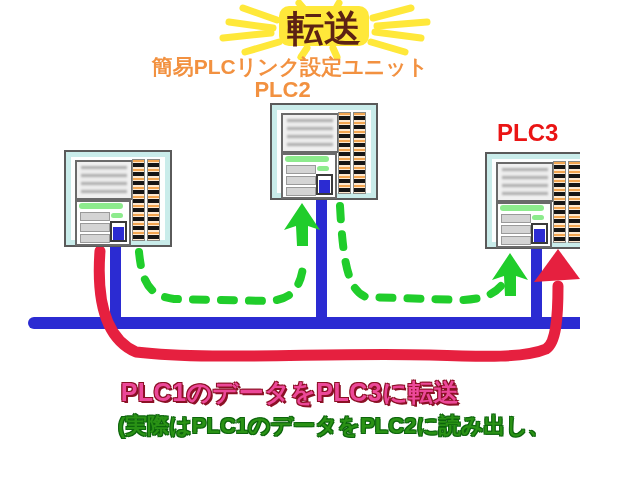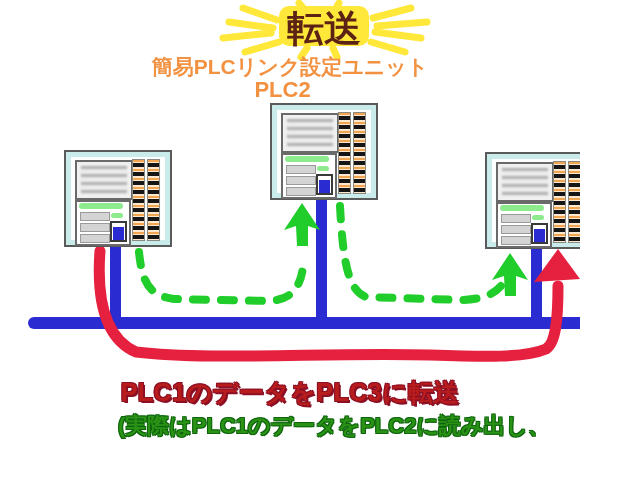--- a/index.html
+++ b/index.html
@@ -62,21 +62,21 @@
   .strip { position:absolute; top:7px; width:11px; height:80px;
     border:1px solid #8a8a85;
     background:repeating-linear-gradient(180deg,
       #f2a550 0px,#f2a550 2px,
       #fde8cf 2px,#fde8cf 3px,
       #151515 3px,#151515 7px,
       #fde8cf 7px,#fde8cf 9px); }
   .strip1 { left:66px; } .strip2 { left:81px; }
   
   .red-note { position:absolute; left:0; right:0; top:376px; text-align:center;
-    font-size:25px; font-weight:bold; color:#b91c1c; letter-spacing:0.5px; z-index:4;
+    font-size:25px; font-weight:bold; color:#ec4899; letter-spacing:0.5px; z-index:4;
     text-shadow:-1px -1px 0 #8c1126, 1px -1px 0 #8c1126, -1px 1px 0 #8c1126,
       1px 1px 0 #8c1126, 2px 2px 0 #8c1126; }
   .green-note { position:absolute; left:112px; top:414px; font-size:22px;
     font-weight:bold; color:#2a9215; line-height:24px; z-index:4;
     text-shadow:-1px -1px 0 #0d650d, 1px -1px 0 #0d650d, -1px 1px 0 #0d650d,
       1px 1px 0 #0d650d; }
   .green-note .l1 { margin-left:6px; }
 </style>
 </head>
 <body>
@@ -96,20 +96,21 @@
     <line class="ray" x1="124" y1="3" x2="120" y2="10"></line>
     <line class="ray" x1="86" y1="57" x2="92" y2="48"></line>
     <line class="ray" x1="122" y1="57" x2="118" y2="48"></line>
     <rect class="burst-patch" x="64" y="6" width="90" height="40" rx="10"></rect>
     <text class="burst-text" x="109" y="41" text-anchor="middle">転送</text>
   </svg>
 
   <div class="caption1">簡易PLCリンク設定ユニット</div>
   <div class="caption2">PLC2</div>
 
+  <div class="plc-label plc3-label">PLC3</div>
 
   <div class="bus"></div>
   <div class="dropline drop1"></div>
   <div class="dropline drop2"></div>
   <div class="dropline drop3"></div>
 
   <svg class="flows" width="640" height="480" viewBox="0 0 640 480">
 
     <path class="red-flow" d="M100 251 C97 292 102 337 136 352 C210 361 330 352 430 355 C485 357 525 358 546 349 C556 343 558 318 558 286"></path>
     <path class="red-head" d="M558 249 L534 282 L580 279 Z"></path>

